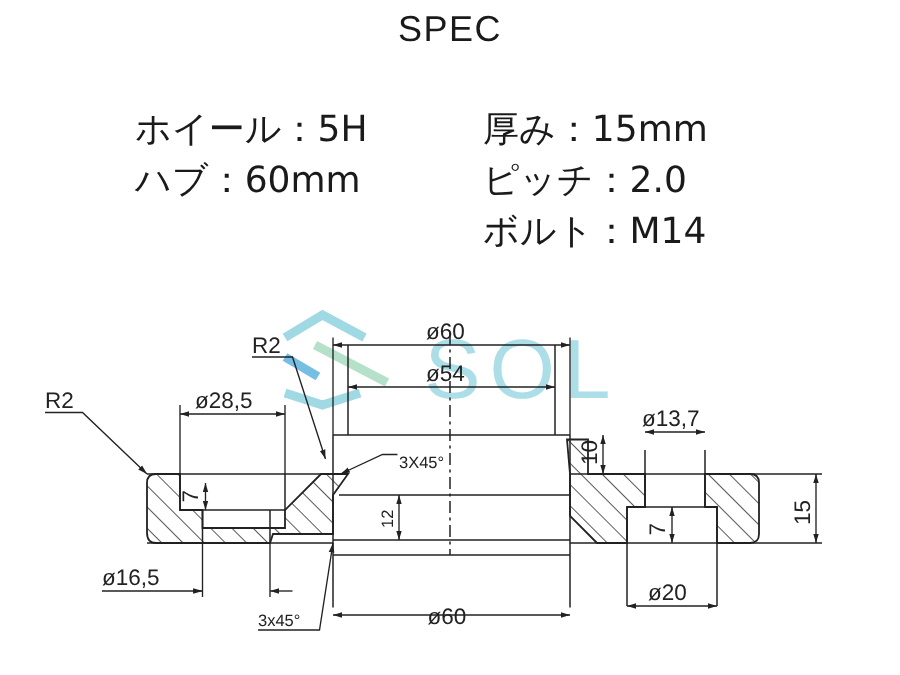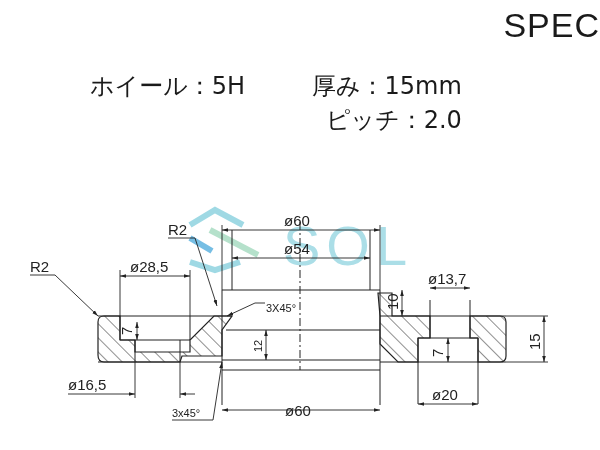--- a/index.html
+++ b/index.html
@@ -1,36 +1,38 @@
 <!DOCTYPE html>
 <html><head>
 <meta charset="utf-8">
 <style>
   html,body{margin:0;padding:0;background:#ffffff;}
   body{width:600px;height:450px;overflow:hidden;position:relative;font-family:"DejaVu Sans","Liberation Sans",sans-serif;color:#1a1a1a;}
-  .title{position:absolute;left:0;width:600px;top:6px;text-align:right;font-size:34px;font-family:"Liberation Sans",sans-serif;letter-spacing:1px;}
-  .spec{position:absolute;font-size:24px;font-family:"DejaVu Sans",sans-serif;white-space:nowrap;line-height:33px;text-align:right;}
+  .title{position:absolute;left:0;width:600px;top:6px;text-align:center;font-size:24px;font-family:"Liberation Sans",sans-serif;letter-spacing:1px;}
+  .spec{position:absolute;font-size:24px;font-family:"DejaVu Sans",sans-serif;white-space:nowrap;line-height:33px;}
   .spec.left{left:90px;top:70px;}
-  .spec.right{left:312px;top:70px;}
+  .spec.right{left:322px;top:70px;}
   .spec div{height:34px;}
   svg{position:absolute;left:0;top:0;}
   .dim{font-family:"Liberation Sans",sans-serif;font-size:15px;fill:#222;}
   .dimsm{font-family:"Liberation Sans",sans-serif;font-size:11px;fill:#222;}
 </style>
 </head>
 <body>
 
 <div class="title">SPEC</div>
 
 <div class="spec left">
   <div>ホイール：5H</div>
+  <div>ハブ：60mm</div>
 </div>
 <div class="spec right">
   <div>厚み：15mm</div>
   <div>ピッチ：2.0</div>
+  <div>ボルト：M14</div>
 </div>
 
 <svg width="600" height="450" viewBox="0 0 600 450">
   <defs>
     <pattern id="hatch" patternUnits="userSpaceOnUse" width="10" height="10" patternTransform="rotate(-45)">
       <line x1="0" y1="0" x2="0" y2="10" stroke="#222" stroke-width="1"></line>
     </pattern>
     <marker id="arr" viewBox="0 0 10 10" refX="10" refY="5" markerWidth="7" markerHeight="7" orient="auto-start-reverse">
       <path d="M0,2 L10,5 L0,8 z" fill="#222"></path>
     </marker>

